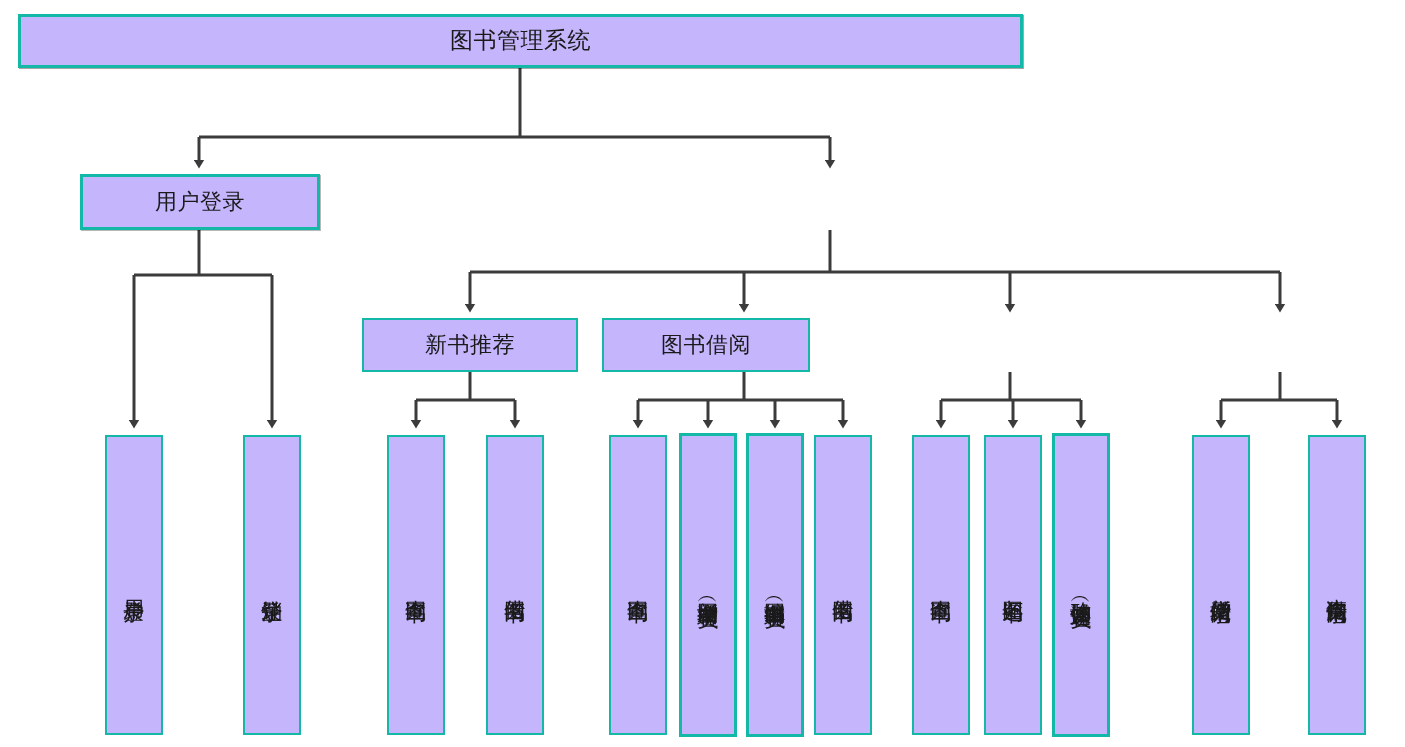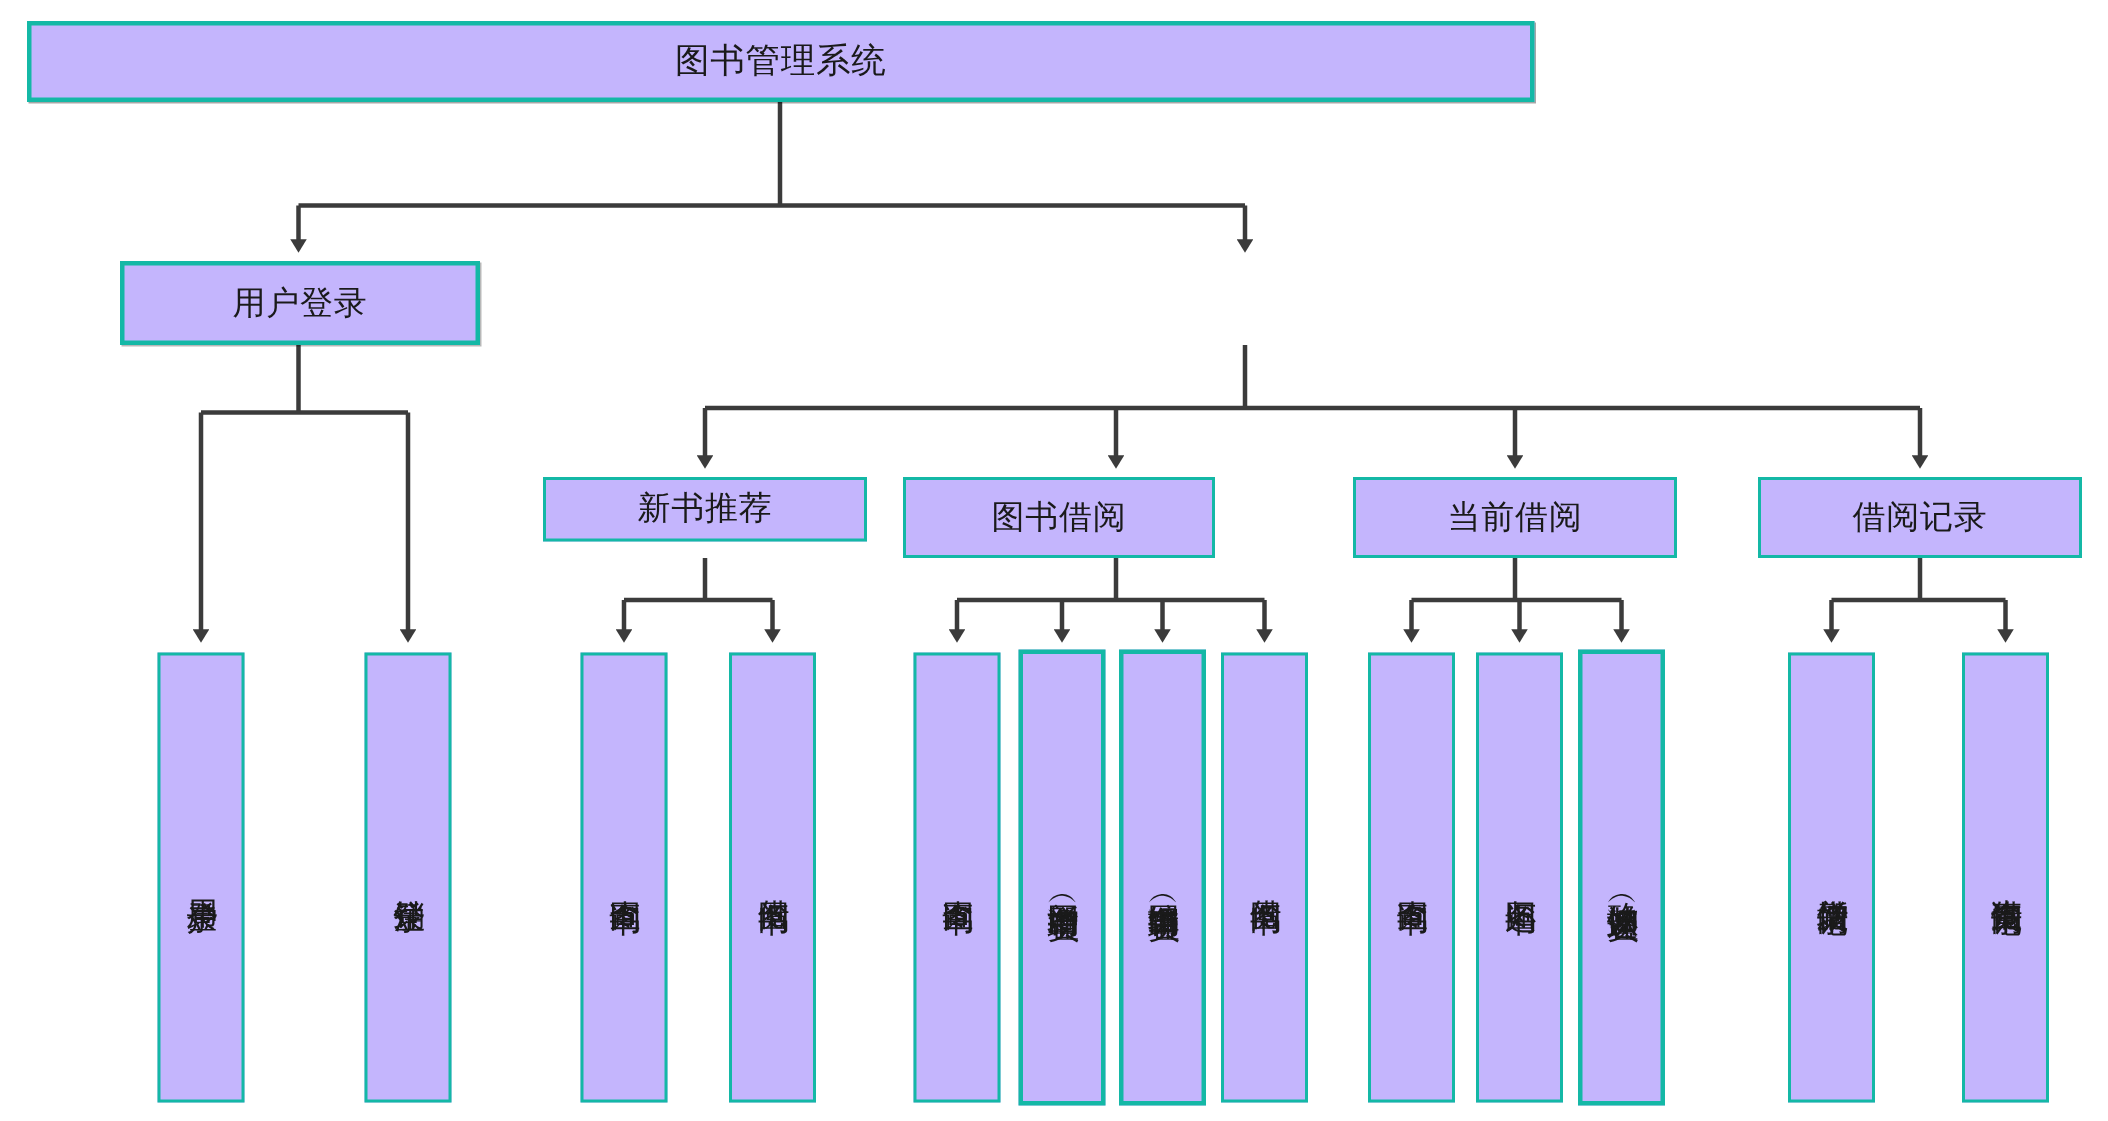--- a/index.html
+++ b/index.html
@@ -152,31 +152,25 @@
   </svg>
 
   <div class="node root" id="n-root" style="left: 18px; top: 14px; width: 1005px; height: 54px;">
     <span class="hlabel">图书管理系统</span>
   </div>
 
   <div class="node lvl2" id="n-l2-0" style="left: 80px; top: 174px; width: 240px; height: 56px;">
     <span class="hlabel">用户登录</span>
   </div>
 
-  <div class="node lvl3" id="n-l3-0" style="left: 362px; top: 318px; width: 216px; height: 43px;">
+  <div class="node lvl3" id="n-l3-0" style="left: 362px; top: 318px; width: 216px; height: 54px;">
     <span class="hlabel">新书推荐</span>
   </div>
   <div class="node lvl3" id="n-l3-1" style="left: 602px; top: 318px; width: 208px; height: 54px;">
     <span class="hlabel">图书借阅</span>
-  </div>
-  <div class="node lvl3" id="n-l3-2" style="left: 902px; top: 318px; width: 216px; height: 54px;">
-    <span class="hlabel">当前借阅</span>
-  </div>
-  <div class="node lvl3" id="n-l3-3" style="left: 1172px; top: 318px; width: 216px; height: 54px;">
-    <span class="hlabel">借阅记录</span>
   </div>
 
   <div class="node leaf" id="n-lf-0" style="left: 105px; top: 435px; width: 58px; height: 300px;">
     <div class="vwrap">
       <span class="vlabel">用户登录</span>
     </div>
   </div>
   <div class="node leaf" id="n-lf-1" style="left: 243px; top: 435px; width: 58px; height: 300px;">
     <div class="vwrap">
       <span class="vlabel">注销登录</span>

